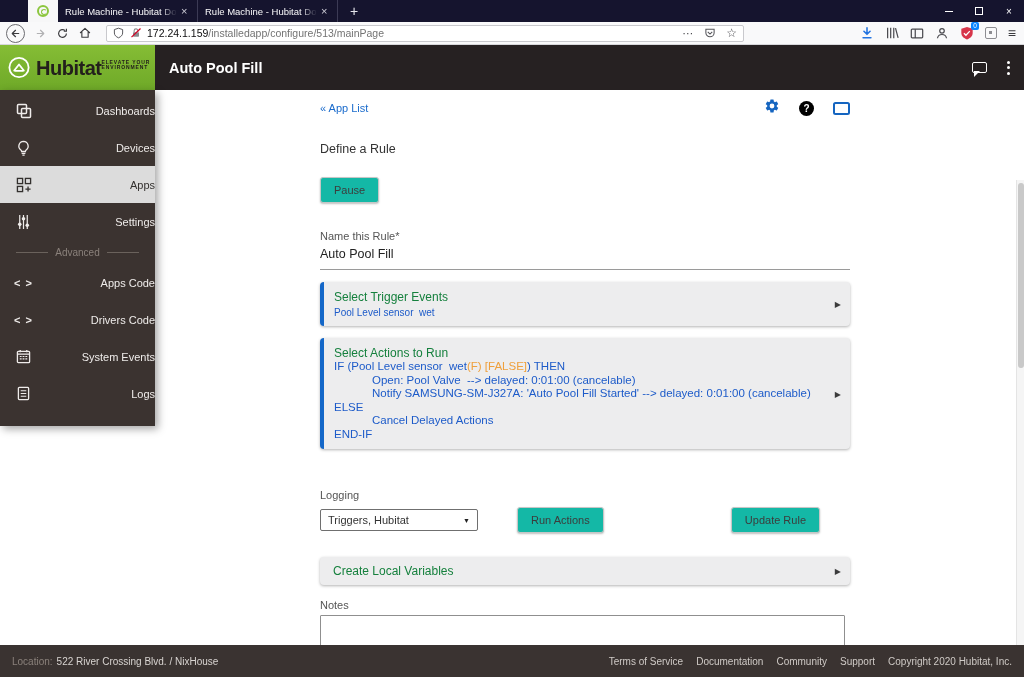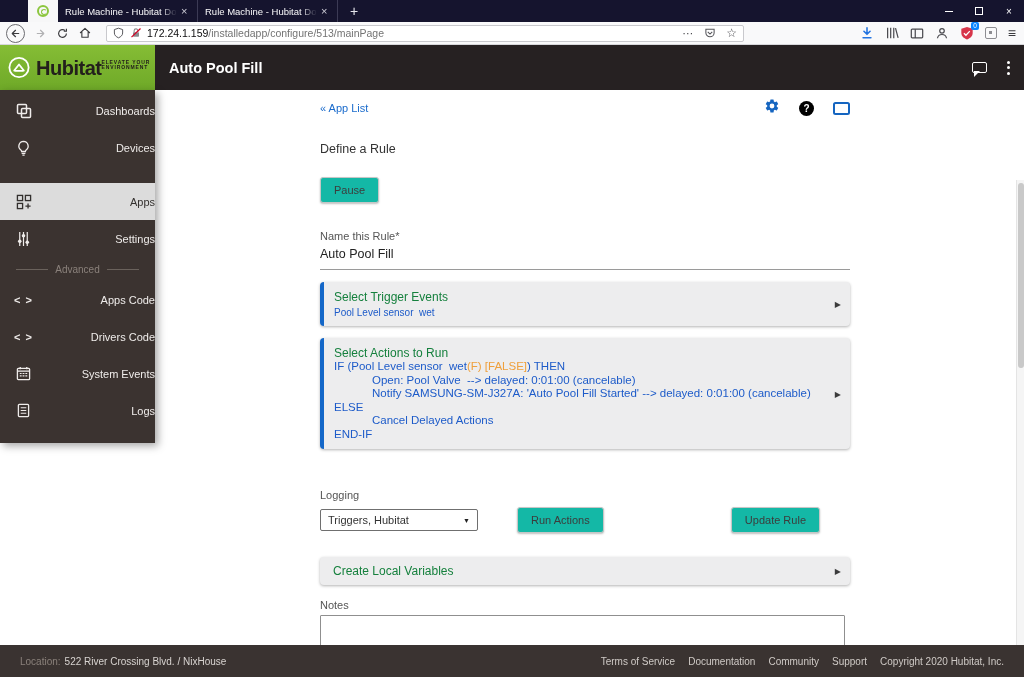--- a/index.html
+++ b/index.html
@@ -51,21 +51,21 @@
   .header-right { margin-left:auto; display:flex; align-items:center; gap:20px; }
   .chat-icon { width:15px; height:11px; border:1.5px solid #fff; border-radius:2px; position:relative; }
   .chat-icon::after { content:""; position:absolute; left:1px; bottom:-5px; border:3px solid transparent; border-top-color:#fff; border-left-color:#fff; width:0; height:0; }
   .kebab { display:flex; flex-direction:column; gap:2.5px; }
   .kebab span { width:3px; height:3px; background:#fff; border-radius:50%; }
 
   
   .sidebar { position:absolute; top:90px; left:0; width:155px; background:#3b3330; padding:2px 0 14px; box-shadow:3px 3px 8px rgba(0,0,0,0.35); z-index:5; }
   .sitem { height:37px; display:flex; align-items:center; color:#efecea; font-size:11px; cursor:pointer;justify-content:space-between; }
   .sitem .sicon { width:47px; display:flex; justify-content:center; color:#efecea; }
-  .sitem.active { background:#dcdcdc; color:#33302e;margin-top:17px; }
+  .sitem.active { background:#dcdcdc; color:#33302e; }
   .sitem.active .sicon { color:#33302e; }
   .code-glyph { font-weight:700; font-size:11px; letter-spacing:1px; }
   .sdivider { height:24px; display:flex; align-items:center; justify-content:center; gap:7px; color:#8a817b; font-size:10px; }
   .sdivider::before, .sdivider::after { content:""; width:32px; border-top:1px solid #6a625c; }
 
   
   .page { position:absolute; top:90px; left:0; width:1024px; height:555px; background:#fff; }
   .content { position:relative; margin-left:320px; width:530px; padding-top:10px; }
   .content-toprow { display:flex; align-items:center; height:16px; }
   .applist-link { color:#1a6bcc; font-size:11px; }
@@ -98,21 +98,21 @@
   .notes-wrap { position:relative; margin-top:4px; width:525px; }
   .notes-area { width:525px; height:40px; border:1px solid #8f8f8f; border-radius:1px; resize:none; font-family:"Liberation Sans",sans-serif; font-size:12px; display:block; }
   .notes-handle { position:absolute; right:2px; bottom:3px; width:0; height:0; border-left:6px solid transparent; border-bottom:6px solid #bdbdbd; }
   .warning-row { margin-top:16px; font-size:11.5px; color:#2e2e2e; }
   .warning-bold { font-weight:700; color:#1f1f1f; }
 
   .scrollbar { position:absolute; top:90px; right:0; width:8px; height:555px; background:#f5f5f5; border-left:1px solid #e4e4e4; }
   .scroll-thumb { position:absolute; top:3px; left:1px; width:6px; height:185px; background:#c9c9c9; border-radius:3px; }
 
   
-  .footer { position:absolute; top:645px; left:0; width:1024px; height:32px; background:#3a3331; display:flex; align-items:center; padding:0 20px; font-size:10px; }
+  .footer { position:absolute; top:645px; left:0; width:1024px; height:32px; background:#3a3331; display:flex; align-items:center; padding:0 12px; font-size:10px; }
   .loc-label { color:#8a817b; }
   .loc-value { color:#d8d4d1; margin-left:4px; }
   .footer-right { margin-left:auto; display:flex; align-items:center; gap:13px; color:#cfcac6; }
   .footer-right a { color:#cfcac6; text-decoration:none; cursor:pointer; }
 </style>
 </head>
 <body>
 
 <div class="app">
 

